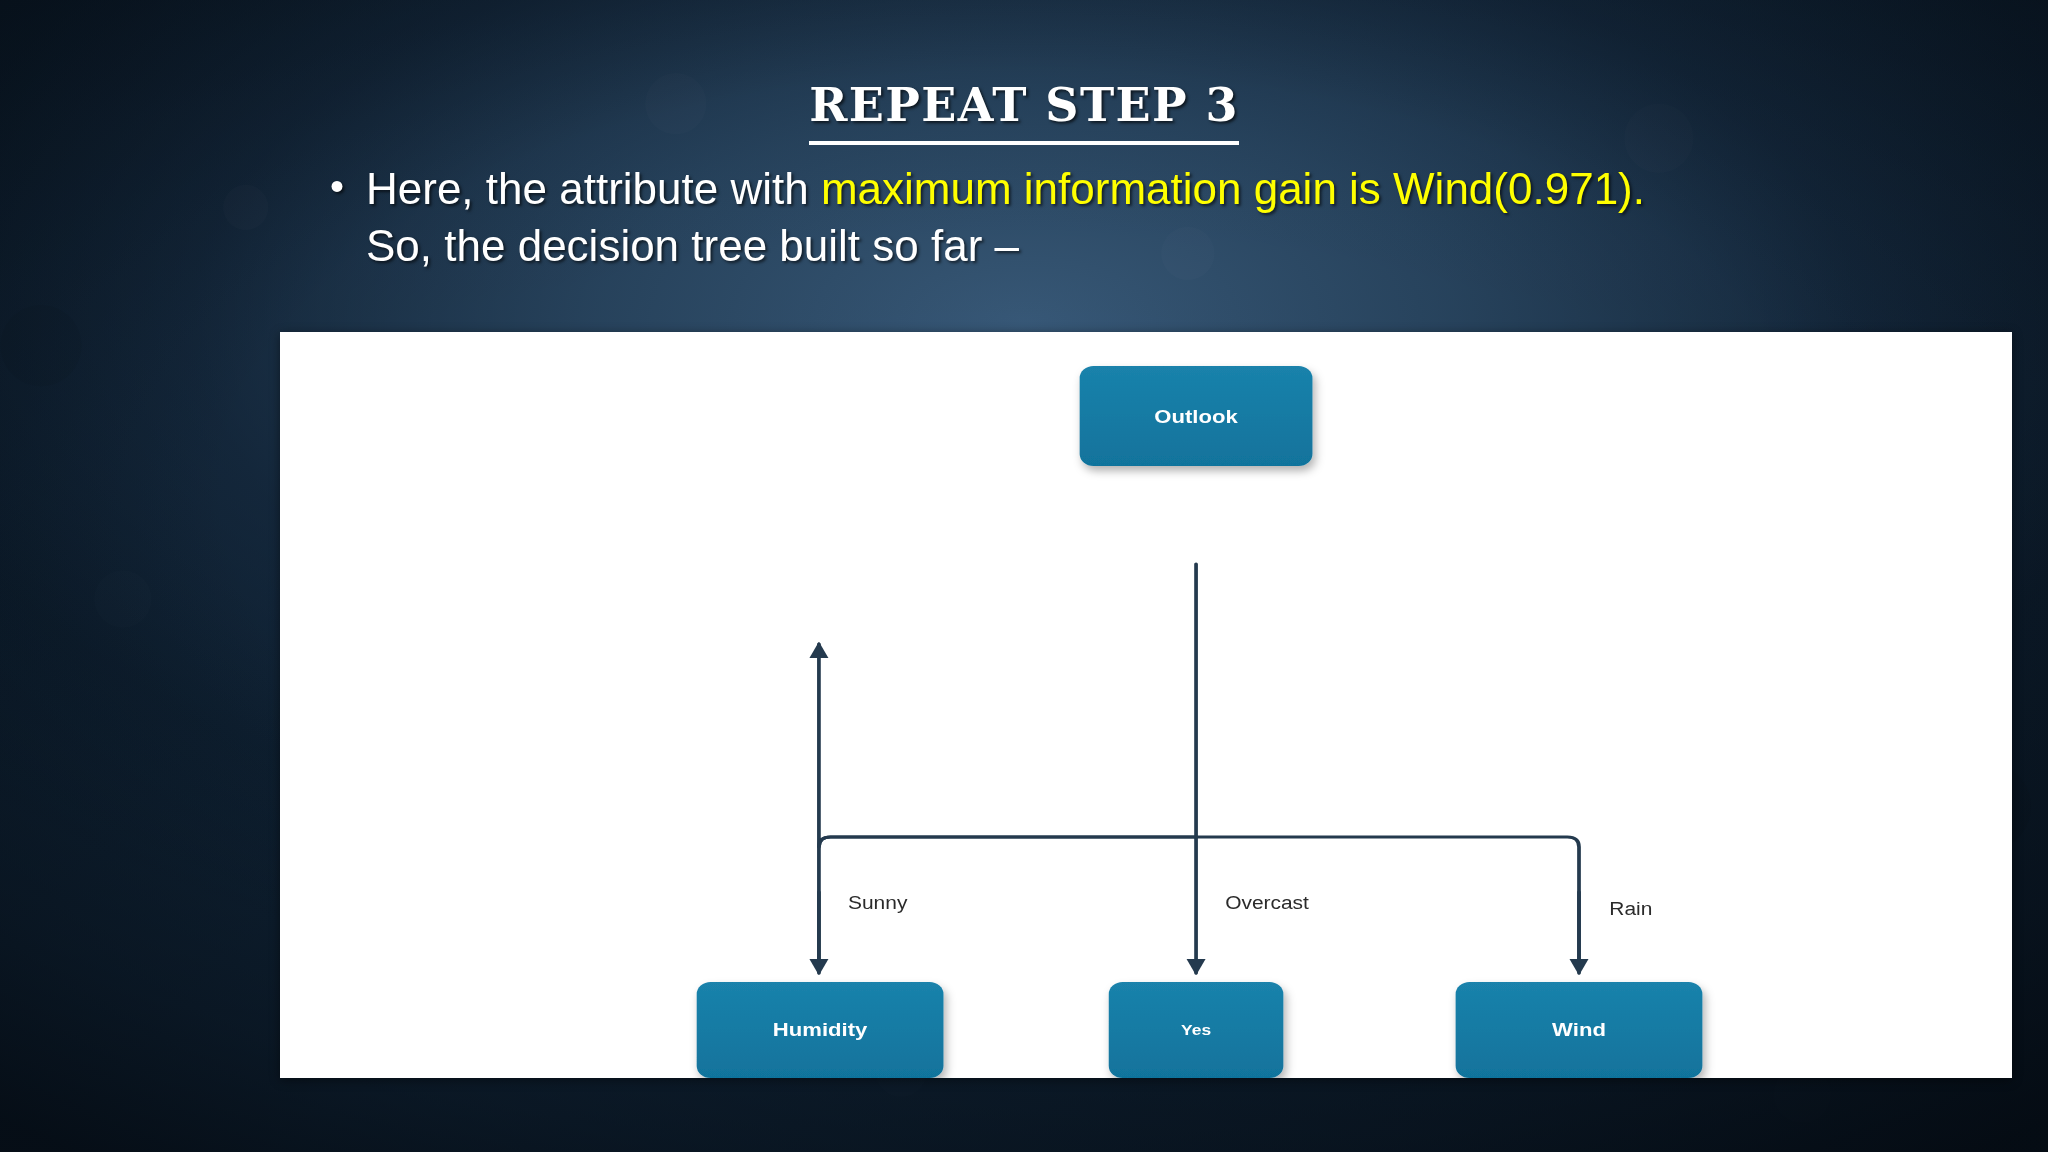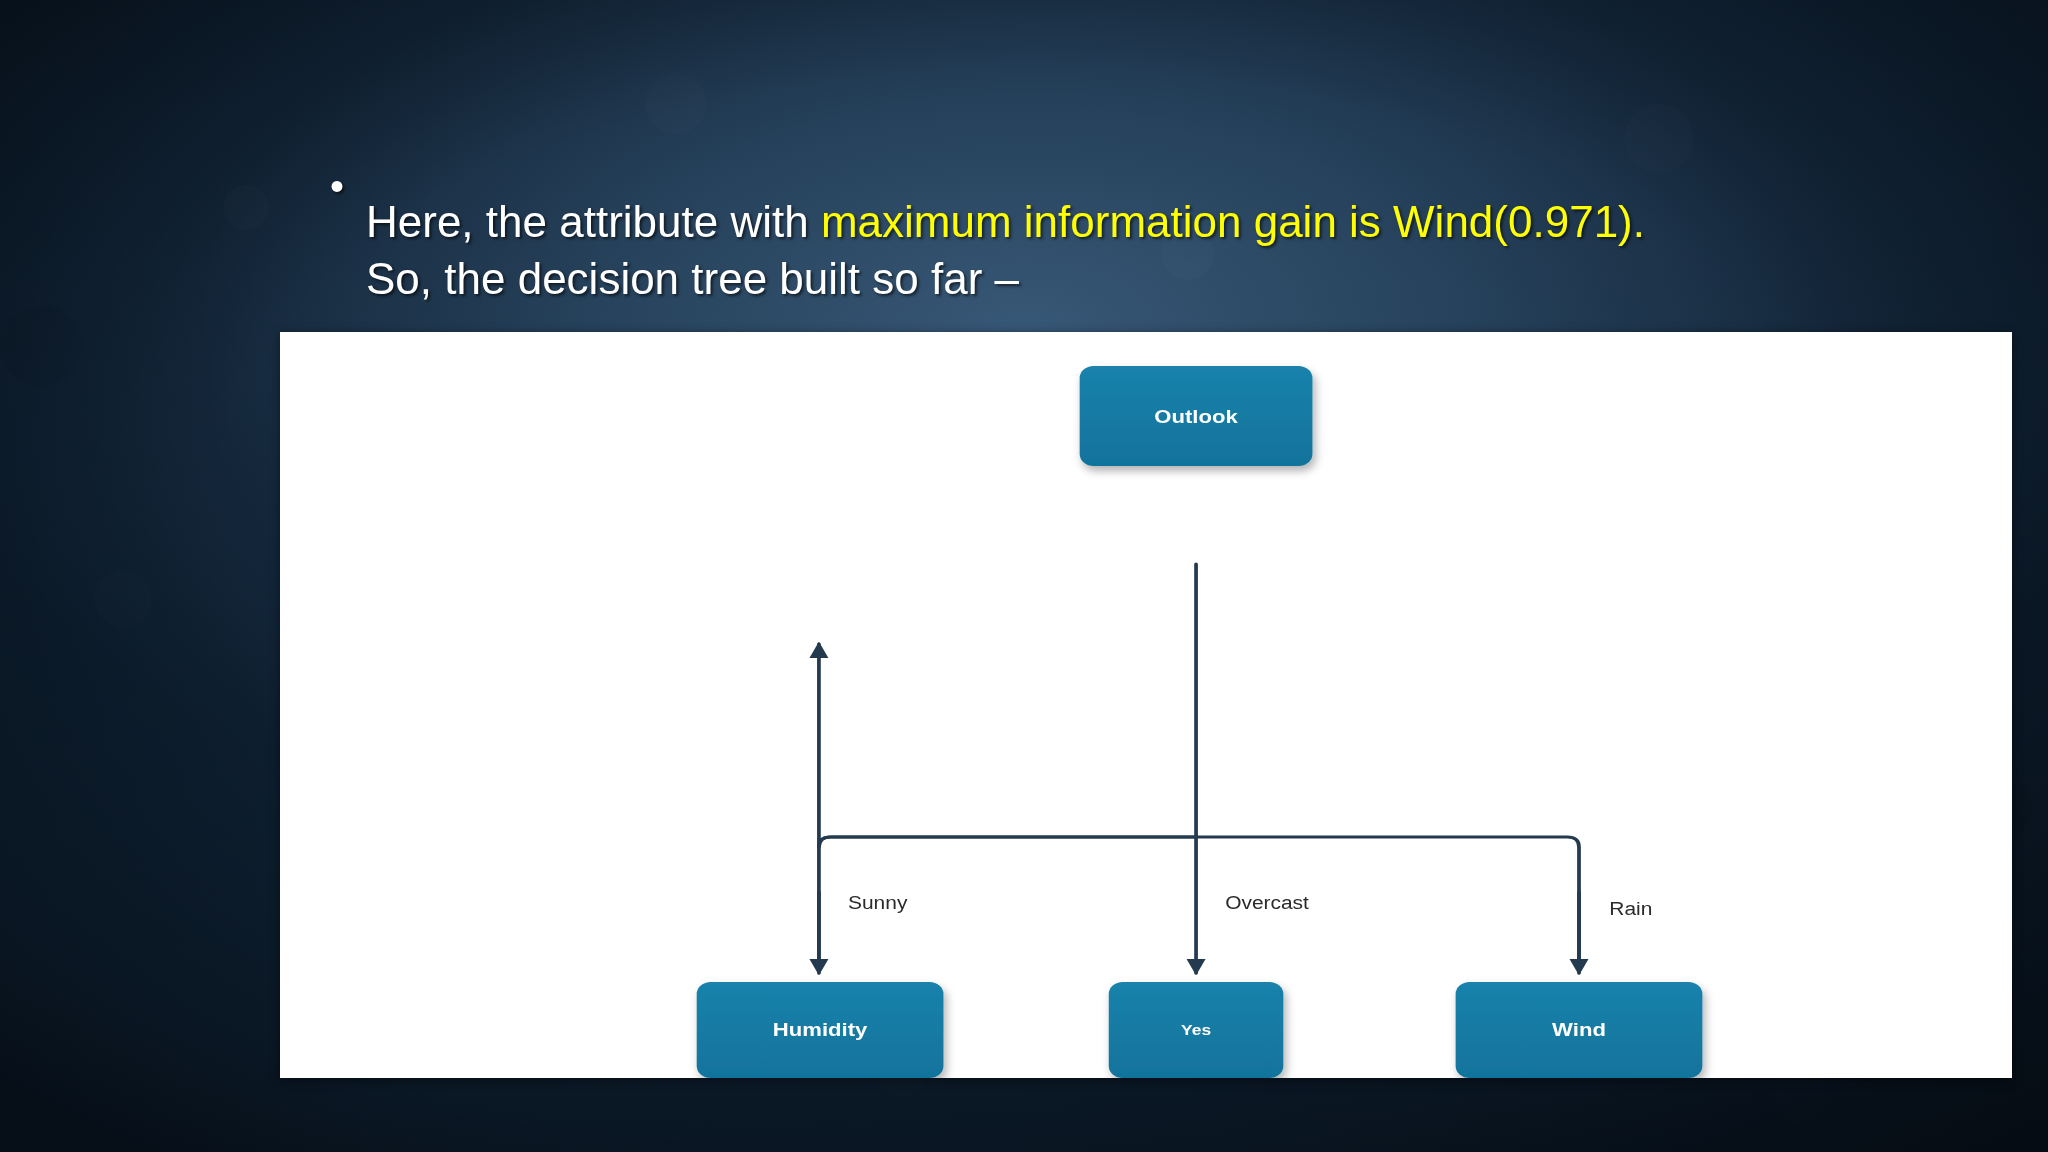--- a/index.html
+++ b/index.html
@@ -93,21 +93,21 @@
   #body-text .bullet-row {
     display: flex;
     align-items: flex-start;
   }
   #body-text .bullet-dot {
     flex: 0 0 auto;
     width: 36px;
     font-size: 40px;
     line-height: 1.30;
   }
-  #body-text .bullet-body { flex: 1 1 auto; margin-top: 33px; }
+  #body-text .bullet-body { flex: 1 1 auto; }
   .hl { color: #ffff00; }
 
   
   #panel {
     position: absolute;
     left: 280px;
     top: 332px;
     width: 1732px;
     height: 746px;
     background: #ffffff;
@@ -139,20 +139,23 @@
     stroke-linejoin: round;
   }
 </style>
 </head>
 <body>
 
 <div id="slide">
   <div class="texture"></div>
   <div class="vignette"></div>
 
+  <div id="title">
+    <span class="title-text">REPEAT STEP 3</span>
+  </div>
 
   <div id="body-text">
     <div class="bullet-row">
       <span class="bullet-dot">•</span>
       <span class="bullet-body"><span>Here, the attribute with </span><span class="hl">maximum information gain is</span>
         <span class="hl">Wind(0.971).</span><span> So, the decision tree built so far –</span></span>
     </div>
   </div>
 
   <div id="panel">

